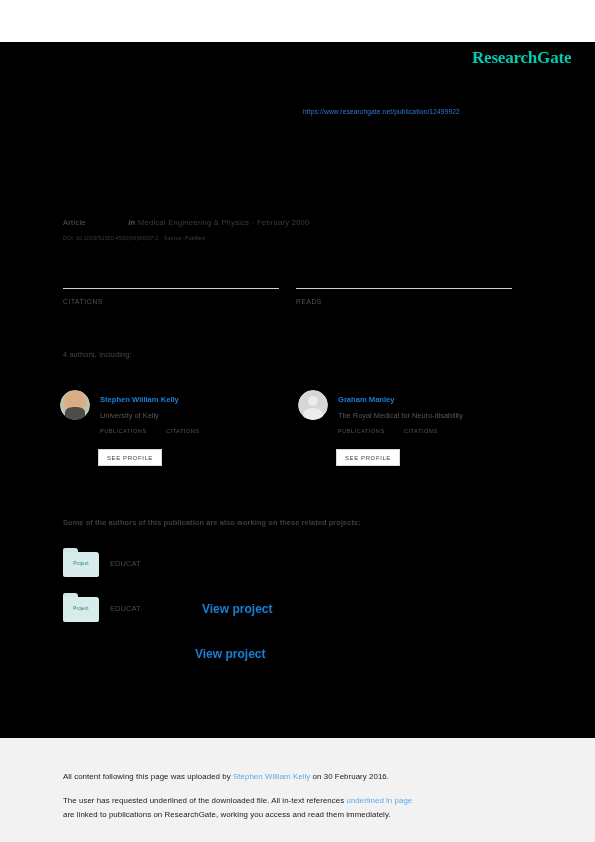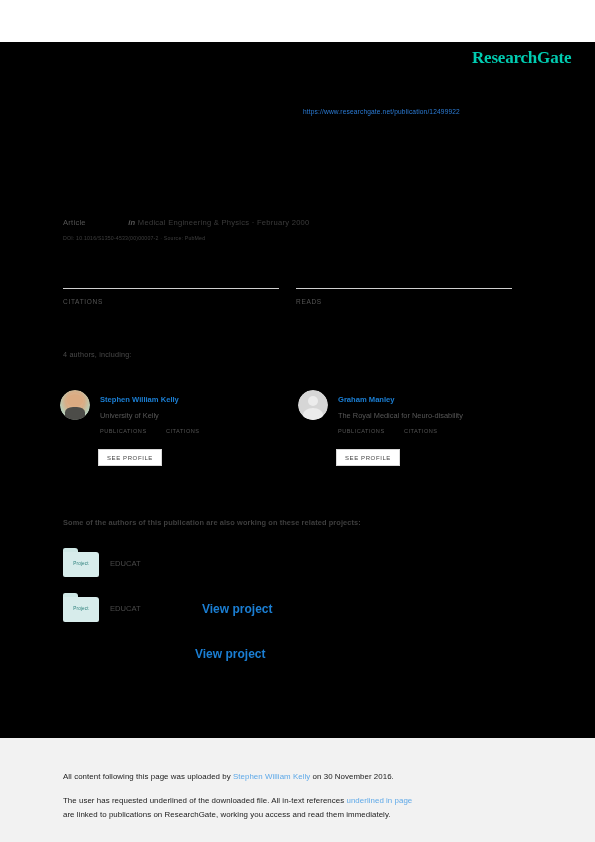--- a/index.html
+++ b/index.html
@@ -396,20 +396,20 @@
   <div class="folder-icon">
     <div class="tab"></div>
     <div class="body"></div>
     <div class="cap">Project</div>
   </div>
   <div class="project-label">EDUCAT</div>
   <a class="project-link">View project</a>
 </div>
 
 <div class="footer-line" id="footer-upload">
-  <span>All content following this page was uploaded by </span><a class="lnk-blue">Stephen William Kelly</a><span> on 30 November 2016.</span>
+  <span>All content following this page was uploaded by </span><a class="lnk-blue">Stephen William Kelly</a><span> on 30 February 2016.</span>
 </div>
 
 <div class="footer-line" id="footer-enh-1">
   <span>The user has requested underlined of the downloaded file. All in-text references </span><a class="lnk-blue">underlined in page</a>
 </div>
 
 <div class="footer-line" id="footer-enh-2">are linked to publications on ResearchGate, working you access and read them immediately.</div>
 
 </body></html>

